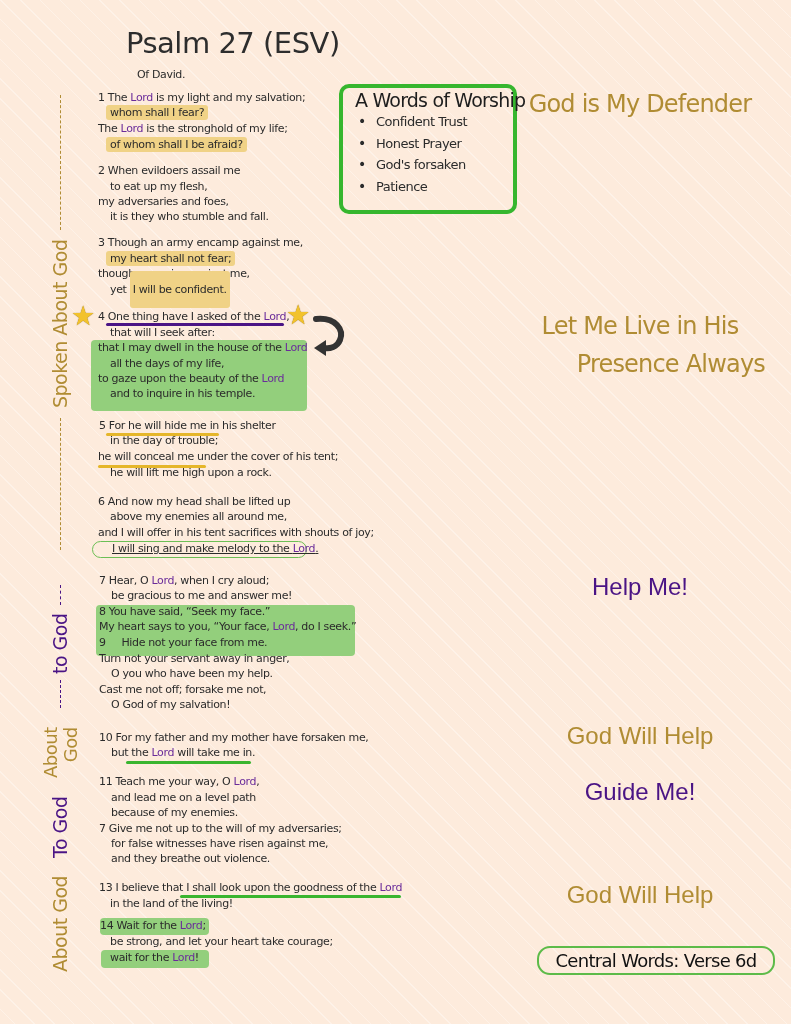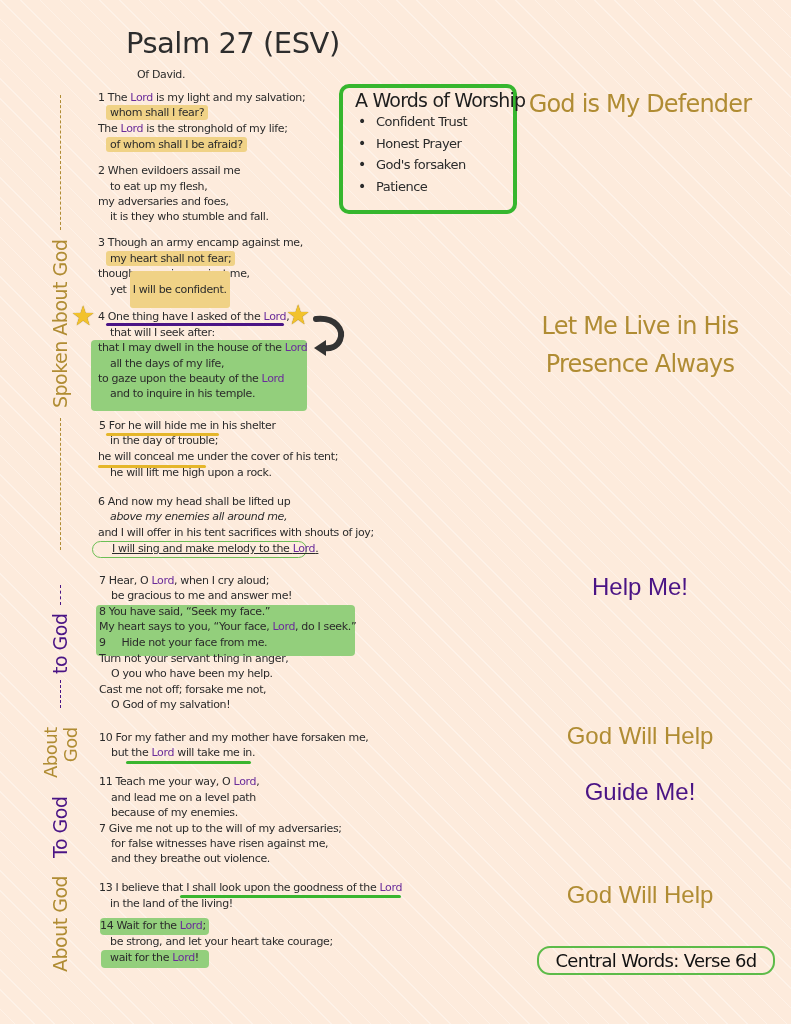--- a/index.html
+++ b/index.html
@@ -43,21 +43,21 @@
 <div class="worship-title">A Words of Worship</div>
 <ul class="worship-list">
   <li>Confident Trust</li>
   <li>Honest Prayer</li>
   <li>God's forsaken</li>
   <li>Patience</li>
 </ul>
 
 <div class="right-label gold" style="left:515px; top:90px; font-family:'DejaVu Sans',sans-serif; letter-spacing:-0.8px;">God is My Defender</div>
 <div class="right-label gold" style="left:515px; top:312px; font-family:'DejaVu Sans',sans-serif; letter-spacing:-0.8px;">Let Me Live in His</div>
-<div class="right-label gold" style="left:515px; top:350px; font-family:'DejaVu Sans',sans-serif; letter-spacing:-0.8px;">Presence Always</div>
+<div class="right-label gold" style="left:515px; top:350px; font-family:'DejaVu Sans',sans-serif; letter-spacing:-0.8px;text-align:right;">Presence Always</div>
 <div class="right-label purple" style="left:515px; top:573px;">Help Me!</div>
 <div class="right-label gold" style="left:515px; top:722px;">God Will Help</div>
 <div class="right-label purple" style="left:515px; top:778px;">Guide Me!</div>
 <div class="right-label gold" style="left:515px; top:881px;">God Will Help</div>
 <div class="central">Central Words: Verse 6d</div>
 
 <div class="dash-v" style="left:60px; top:95px; height:135px;"></div>
 <div class="side gold" style="left:49px; top:408px;">Spoken About God</div>
 <div class="dash-v" style="left:60px; top:418px; height:132px;"></div>
 
@@ -104,32 +104,32 @@
 <div class="line" style="left:110px; top:387px;">and to inquire in his temple.</div>
 
 <div class="line" style="left:99px; top:419px;">5 For he will hide me in his shelter</div>
 <div class="underline" style="left:106px; top:433px; width:113px; background:#e5b62a;"></div>
 <div class="line" style="left:110px; top:434px;">in the day of trouble;</div>
 <div class="line" style="left:98px; top:450px;">he will conceal me under the cover of his tent;</div>
 <div class="underline" style="left:98px; top:465px; width:108px; background:#e5b62a;"></div>
 <div class="line" style="left:110px; top:466px;">he will lift me high upon a rock.</div>
 
 <div class="line" style="left:98px; top:495px;">6 And now my head shall be lifted up</div>
-<div class="line" style="left:110px; top:510px;font-style:italic;">above my enemies all around me,</div>
+<div class="line" style="left:110px; top:510px;">above my enemies all around me,</div>
 <div class="line" style="left:98px; top:526px;">and I will offer in his tent sacrifices with shouts of joy;</div>
 <div class="outline-pill" style="left:92px; top:541px; width:213px; height:15px;"></div>
 <div class="line" style="left:112px; top:542px;text-decoration:underline;"><span>I will sing and make melody to the </span><span class="lord">Lord</span><span>.</span></div>
 
 <div class="line" style="left:99px; top:574px;"><span>7 Hear, O </span><span class="lord">Lord</span><span>, when I cry aloud;</span></div>
 <div class="line" style="left:111px; top:589px;">be gracious to me and answer me!</div>
 <div class="green-box" style="left:96px; top:605px; width:259px; height:51px;"></div>
 <div class="line" style="left:99px; top:605px;">8 You have said, “Seek my face.”</div>
 <div class="line" style="left:99px; top:620px;"><span>My heart says to you, “Your face, </span><span class="lord">Lord</span><span>, do I seek.”</span></div>
 <div class="line" style="left:99px; top:636px; white-space:pre;">9     Hide not your face from me.</div>
-<div class="line" style="left:99px; top:652px;">Turn not your servant thing in anger,</div>
+<div class="line" style="left:99px; top:652px;">Turn not your servant away in anger,</div>
 <div class="line" style="left:111px; top:667px;">O you who have been my help.</div>
 <div class="line" style="left:99px; top:683px;">Cast me not off; forsake me not,</div>
 <div class="line" style="left:111px; top:698px;">O God of my salvation!</div>
 
 <div class="line" style="left:99px; top:731px;">10 For my father and my mother have forsaken me,</div>
 <div class="line" style="left:111px; top:746px;"><span>but the </span><span class="lord">Lord</span><span> will take me in.</span></div>
 <div class="underline" style="left:126px; top:761px; width:125px; background:#3ab52f;"></div>
 
 <div class="line" style="left:99px; top:775px;"><span>11 Teach me your way, O </span><span class="lord">Lord</span><span>,</span></div>
 <div class="line" style="left:111px; top:791px;">and lead me on a level path</div>

